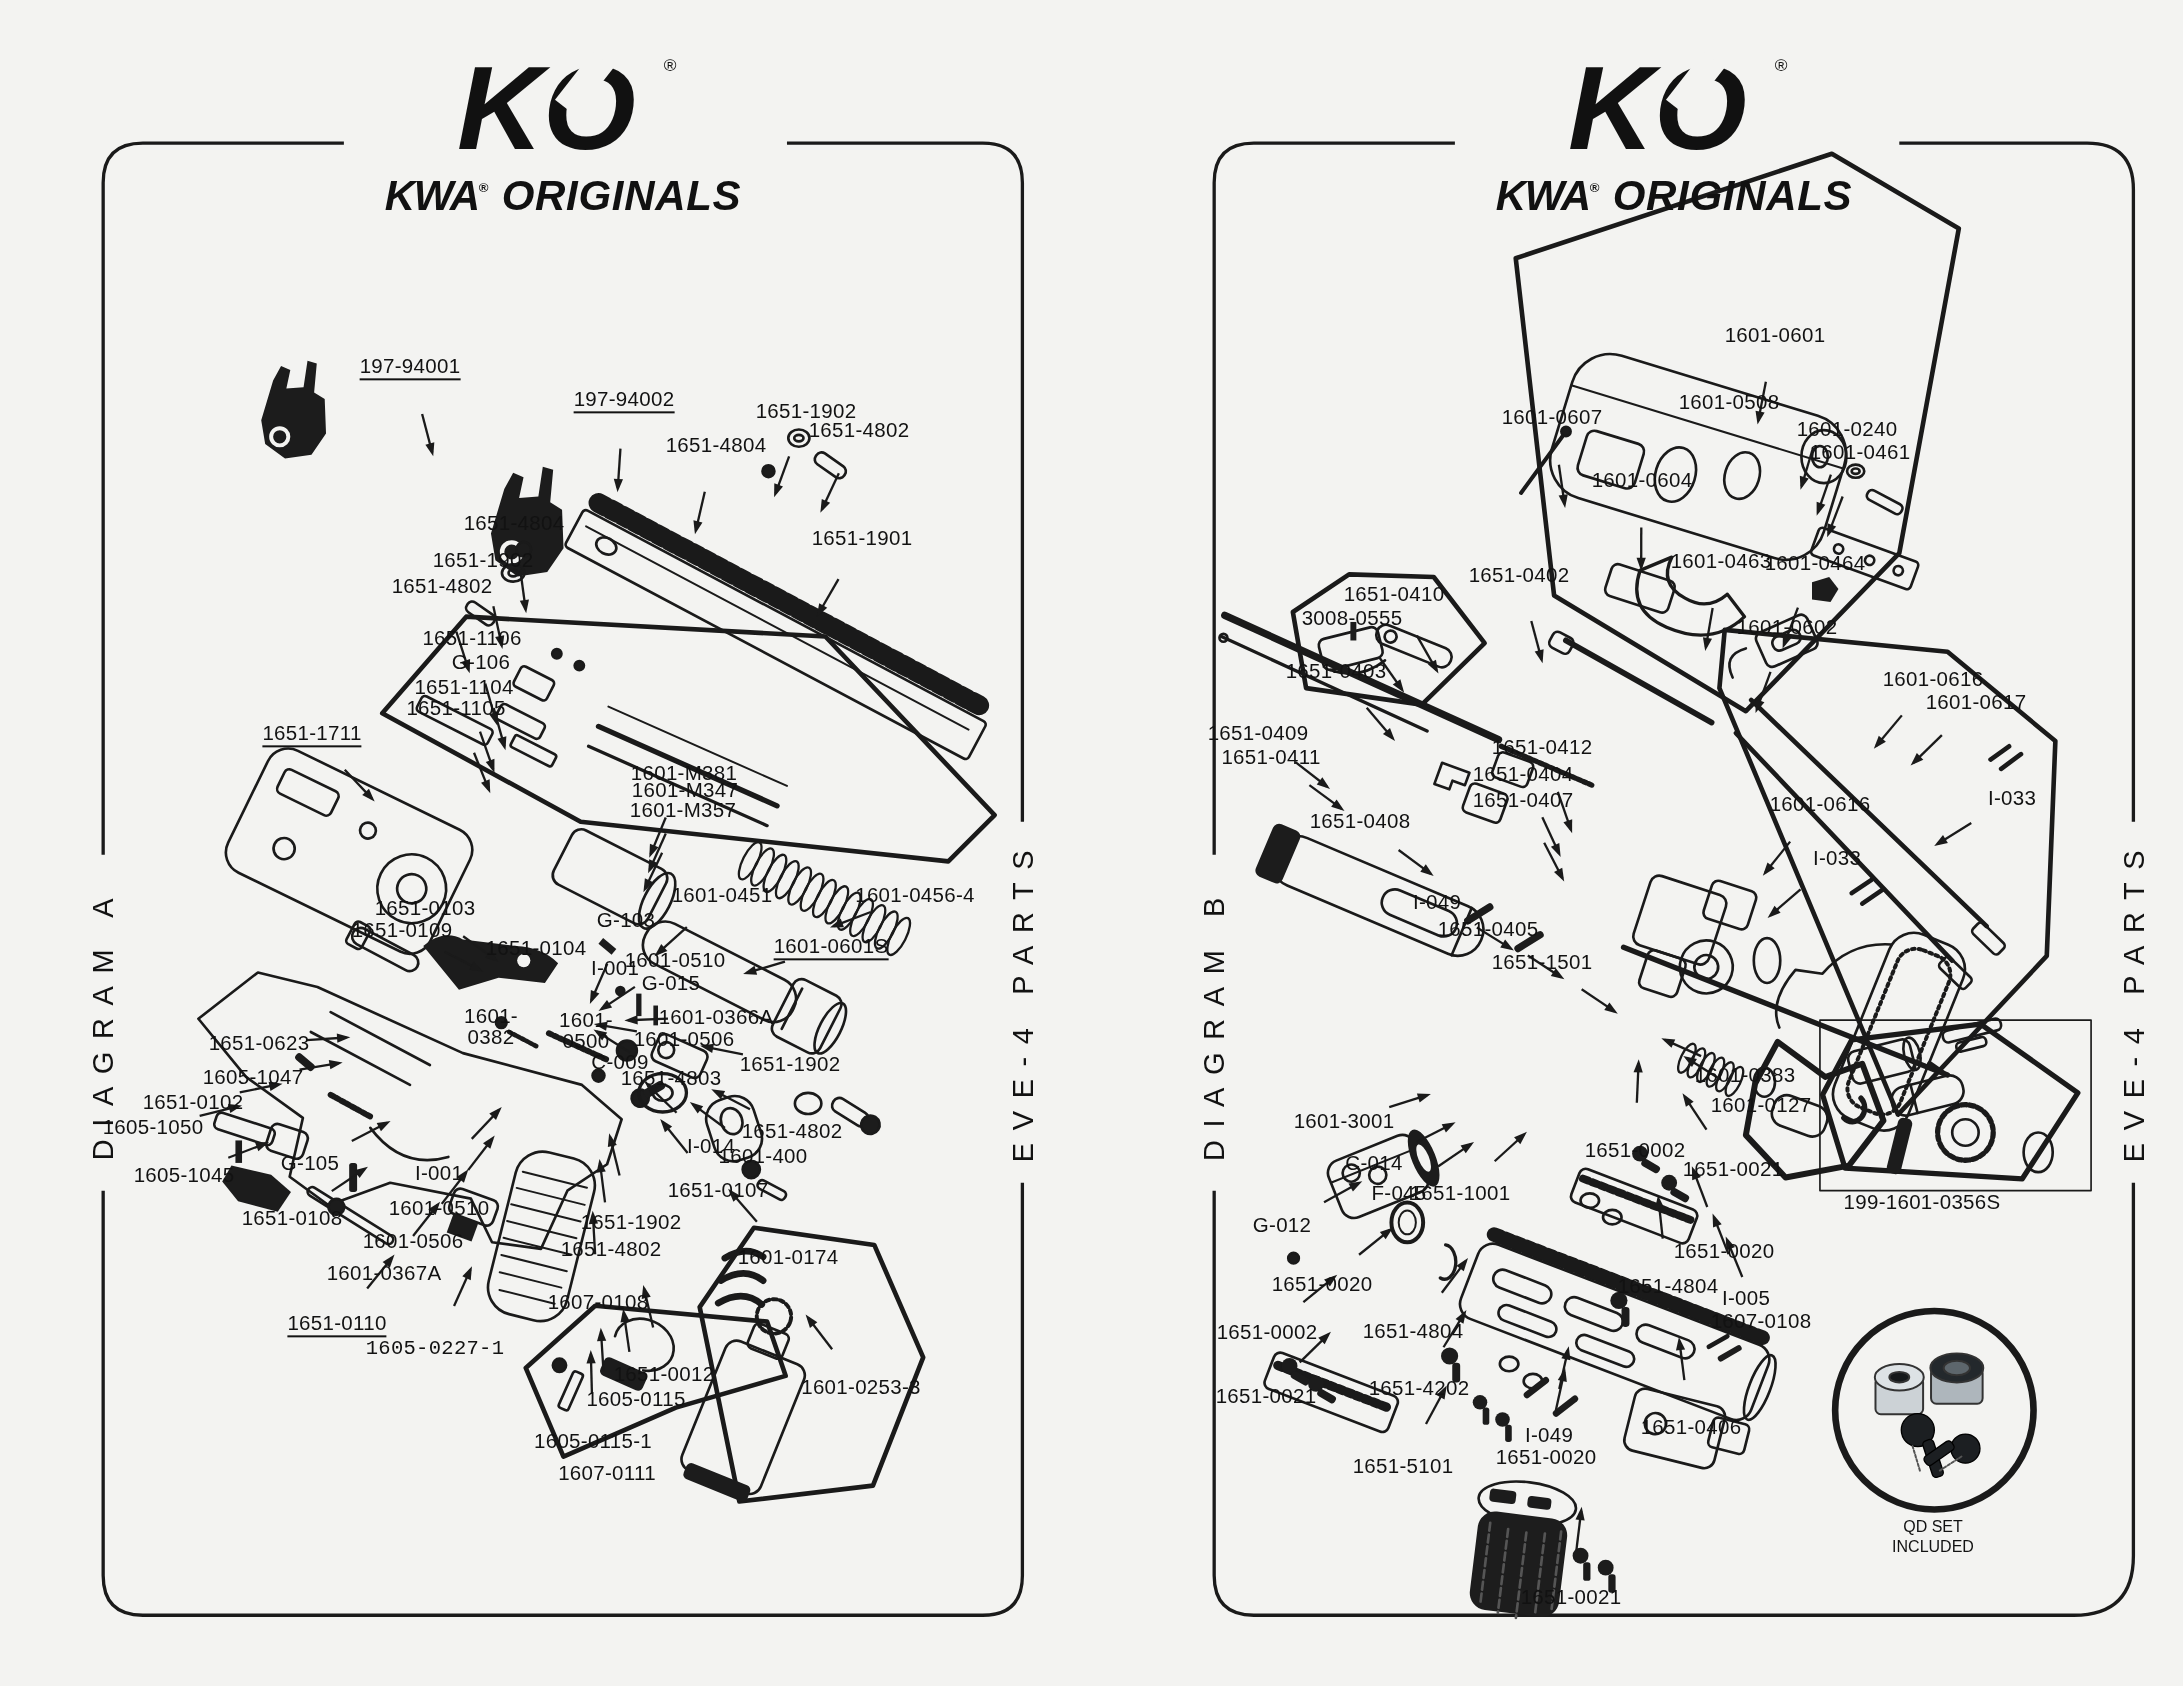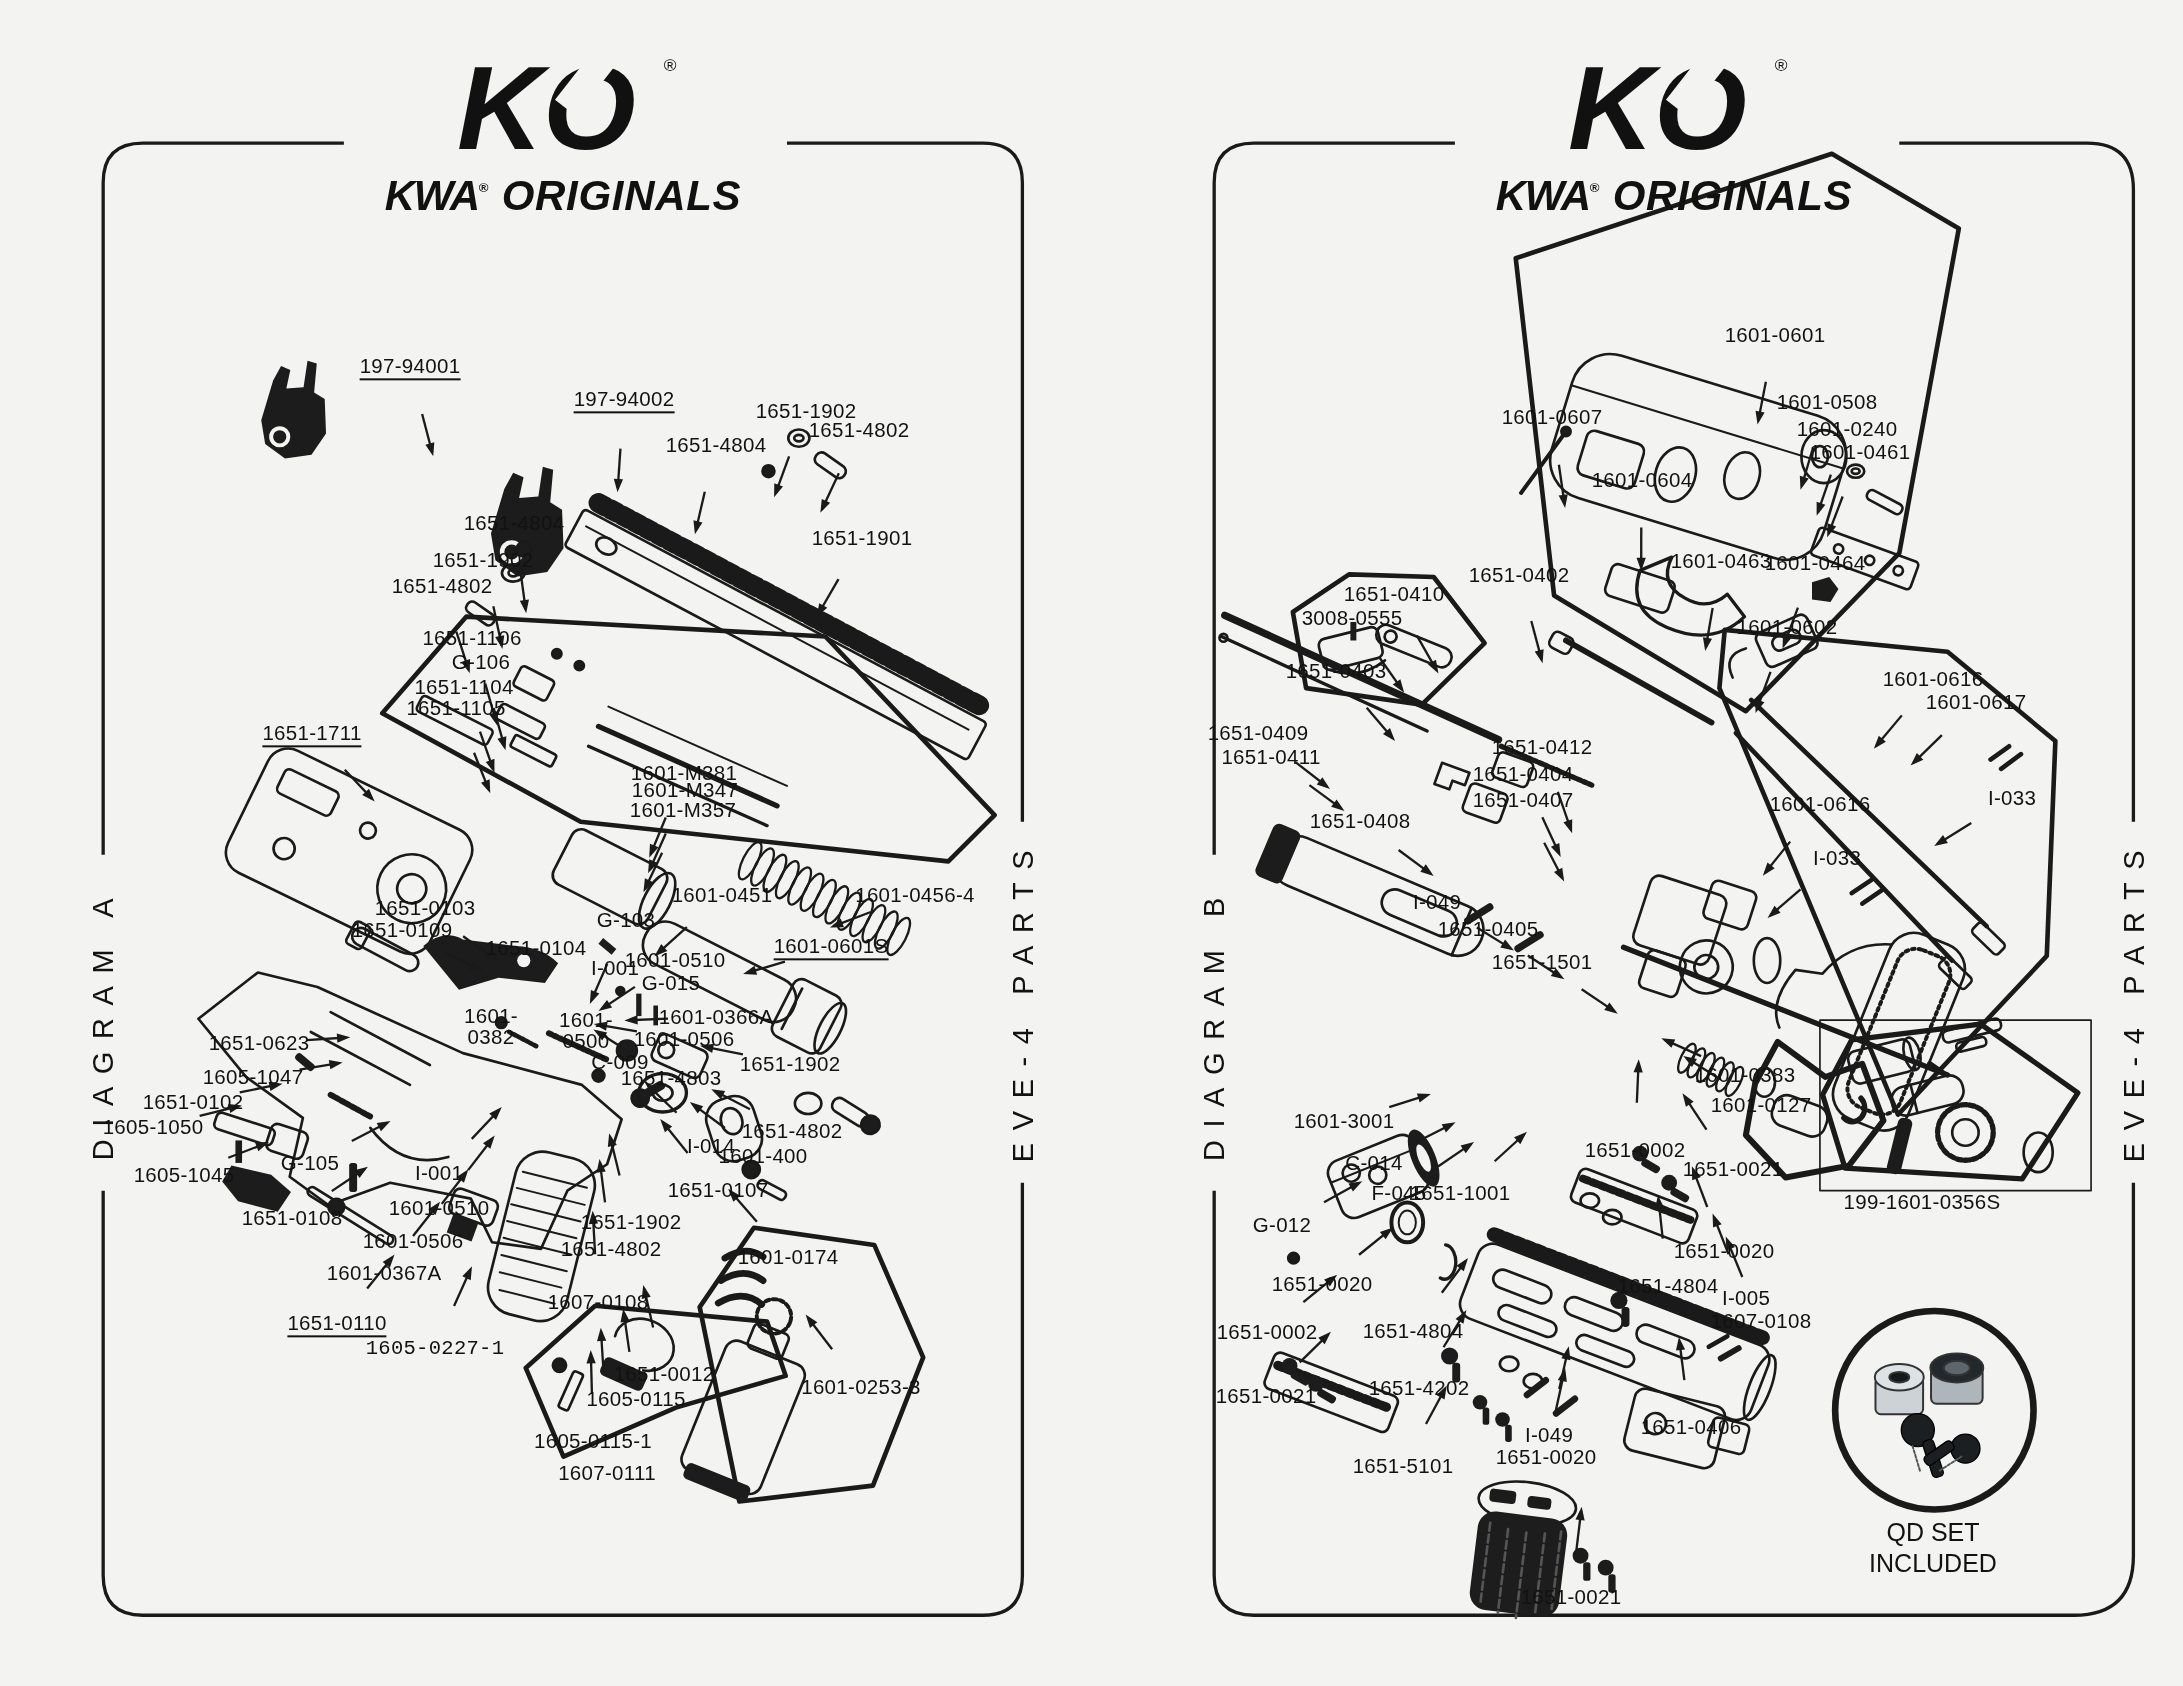--- a/index.html
+++ b/index.html
@@ -10,21 +10,21 @@
   .lbl{position:absolute;transform:translate(-50%,-50%);font-size:20.5px;color:#121212;
     white-space:pre-line;text-align:center;line-height:1.04;letter-spacing:0.3px;}
   .lbl.ul{border-bottom:2px solid #121212;padding-bottom:2px;}
   .side{position:absolute;transform:translate(-50%,-50%) rotate(-90deg);
     font-size:29px;letter-spacing:12.6px;color:#121212;white-space:nowrap;font-weight:500;}
   .logo{position:absolute;width:503px;transform:translateX(-50%);text-align:center;}
   .wordmark{font-size:42px;font-weight:bold;font-style:italic;color:#111;
     letter-spacing:0.7px;margin-top:4px;white-space:nowrap;}
   .wordmark .kwa{letter-spacing:-1.3px;}
   .wordmark .reg{font-size:13.2px;vertical-align:18.5px;font-style:normal;}
-  .qdnote{position:absolute;transform:translate(-50%,0);font-size:25px;color:#121212;
+  .qdnote{position:absolute;transform:translate(-50%,0);font-size:16px;color:#121212;
     text-align:center;line-height:1.25;}
 </style>
 </head>
 <body>
 
 <div id="page">
 
 <svg id="art" width="2183" height="1687" viewBox="0 0 3301 2550">
 
   <g stroke="#1a1a1a" stroke-width="5" fill="none">
@@ -775,21 +775,21 @@
       <div class="lbl" style="left: 435px; top: 1349px; font-family: Liberation Mono, monospace;">1605-0227-1</div>
       <div class="lbl" style="left: 664px; top: 1374px;">1651-0012</div>
       <div class="lbl" style="left: 636px; top: 1399px;">1605-0115</div>
       <div class="lbl" style="left: 607px; top: 1473px;">1607-0111</div>
       <div class="lbl" style="left: 593px; top: 1441px;">1605-0115-1</div>
       <div class="lbl" style="left: 861px; top: 1387px;">1601-0253-3</div>
     </div>
 <div class="labels" id="labels-B">
       <div class="lbl" style="left: 1775px; top: 335px;">1601-0601</div>
       <div class="lbl" style="left: 1552px; top: 417px;">1601-0607</div>
-      <div class="lbl" style="left: 1827px; top: 402px;">1601-0508</div>
+      <div class="lbl" style="left: 1729px; top: 402px;">1601-0508</div>
       <div class="lbl" style="left: 1847px; top: 429px;">1601-0240</div>
       <div class="lbl" style="left: 1860px; top: 452px;">1601-0461</div>
       <div class="lbl" style="left: 1642px; top: 480px;">1601-0604</div>
       <div class="lbl" style="left: 1721px; top: 561px;">1601-0463</div>
       <div class="lbl" style="left: 1815px; top: 563px;">1601-0464</div>
       <div class="lbl" style="left: 1519px; top: 575px;">1651-0402</div>
       <div class="lbl" style="left: 1394px; top: 594px;">1651-0410</div>
       <div class="lbl" style="left: 1352px; top: 618px;">3008-0555</div>
       <div class="lbl" style="left: 1787px; top: 627px;">1601-0602</div>
       <div class="lbl" style="left: 1336px; top: 671px;">1651-0403</div>

